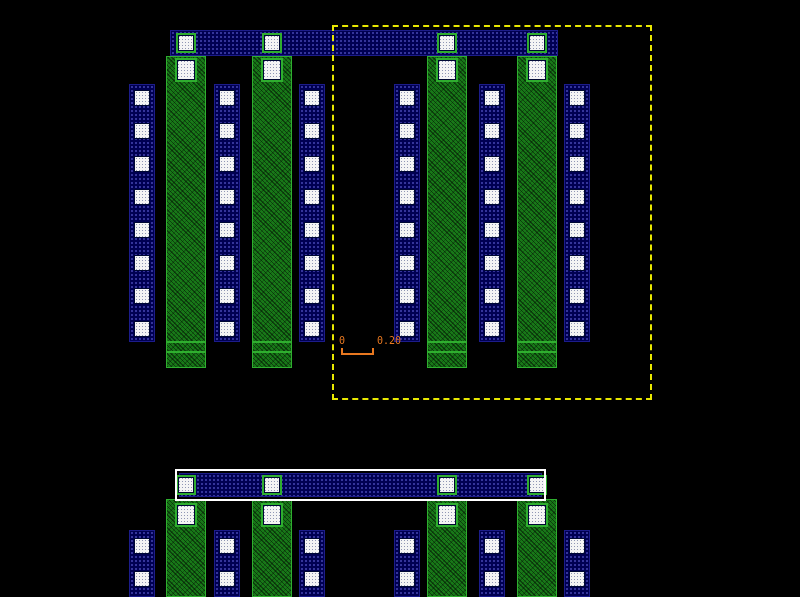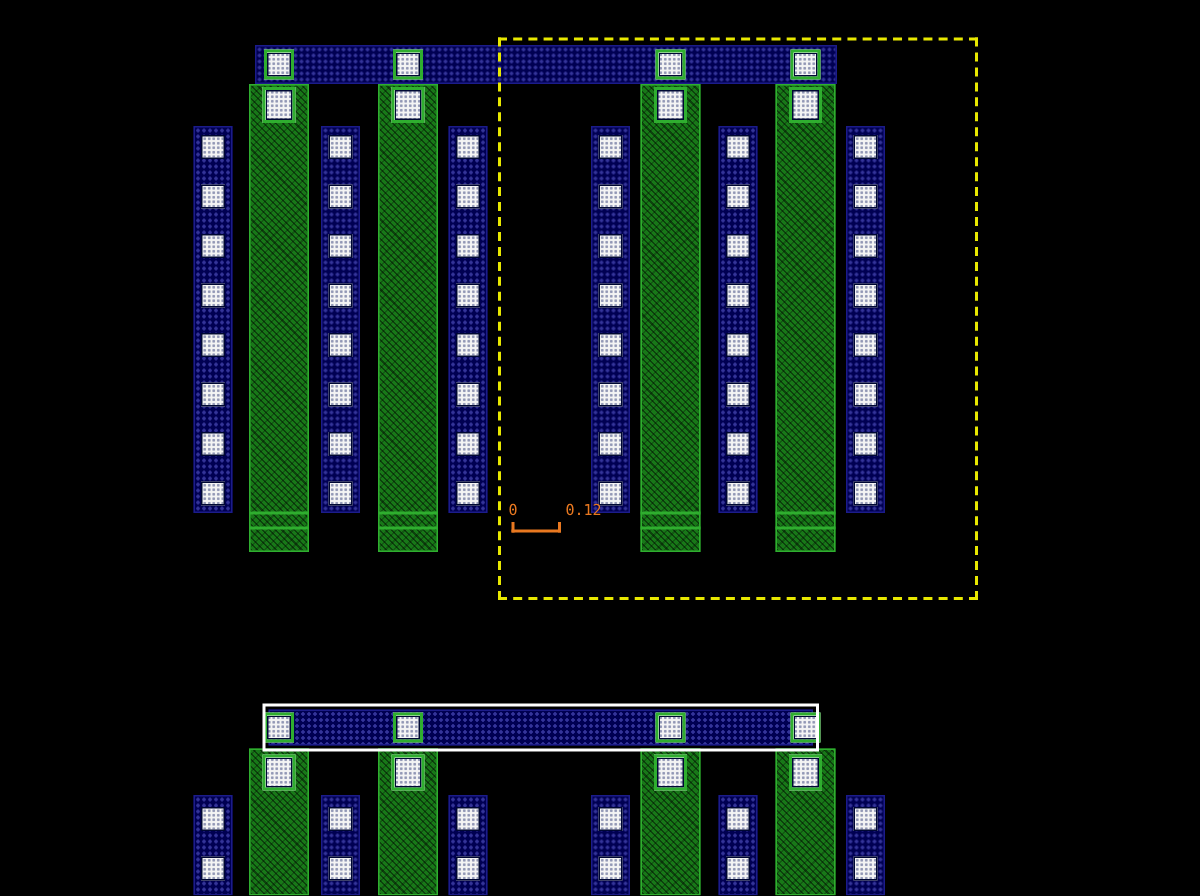--- a/index.html
+++ b/index.html
@@ -51,21 +51,21 @@
 </style>
 </head>
 <body>
 
 <div class="stage" id="canvas">
 
   <div class="sel-box"></div>
 
   <div class="ruler-line"></div>
   <span class="ruler-label start">0</span>
-  <span class="ruler-label end">0.12</span>
+  <span class="ruler-label end">0.20</span>
 <div class="shape metal" style="left: 170px; top: 30px; width: 388px; height: 26px;"></div>
     <div class="shape contact poly-contact" style="left: 176px; top: 33px; width: 20px; height: 20px;"></div>
     <div class="shape contact poly-contact" style="left: 262px; top: 33px; width: 20px; height: 20px;"></div>
     <div class="shape contact poly-contact" style="left: 437px; top: 33px; width: 20px; height: 20px;"></div>
     <div class="shape contact poly-contact" style="left: 527px; top: 33px; width: 20px; height: 20px;"></div>
     <div class="shape poly" style="left: 166px; top: 56px; width: 40px; height: 312px;"></div>
     <div class="shape endline" style="left: 166px; top: 341px; width: 40px; height: 2px;"></div>
     <div class="shape endline" style="left: 166px; top: 351px; width: 40px; height: 2px;"></div>
     <div class="shape poly" style="left: 252px; top: 56px; width: 40px; height: 312px;"></div>
     <div class="shape endline" style="left: 252px; top: 341px; width: 40px; height: 2px;"></div>

